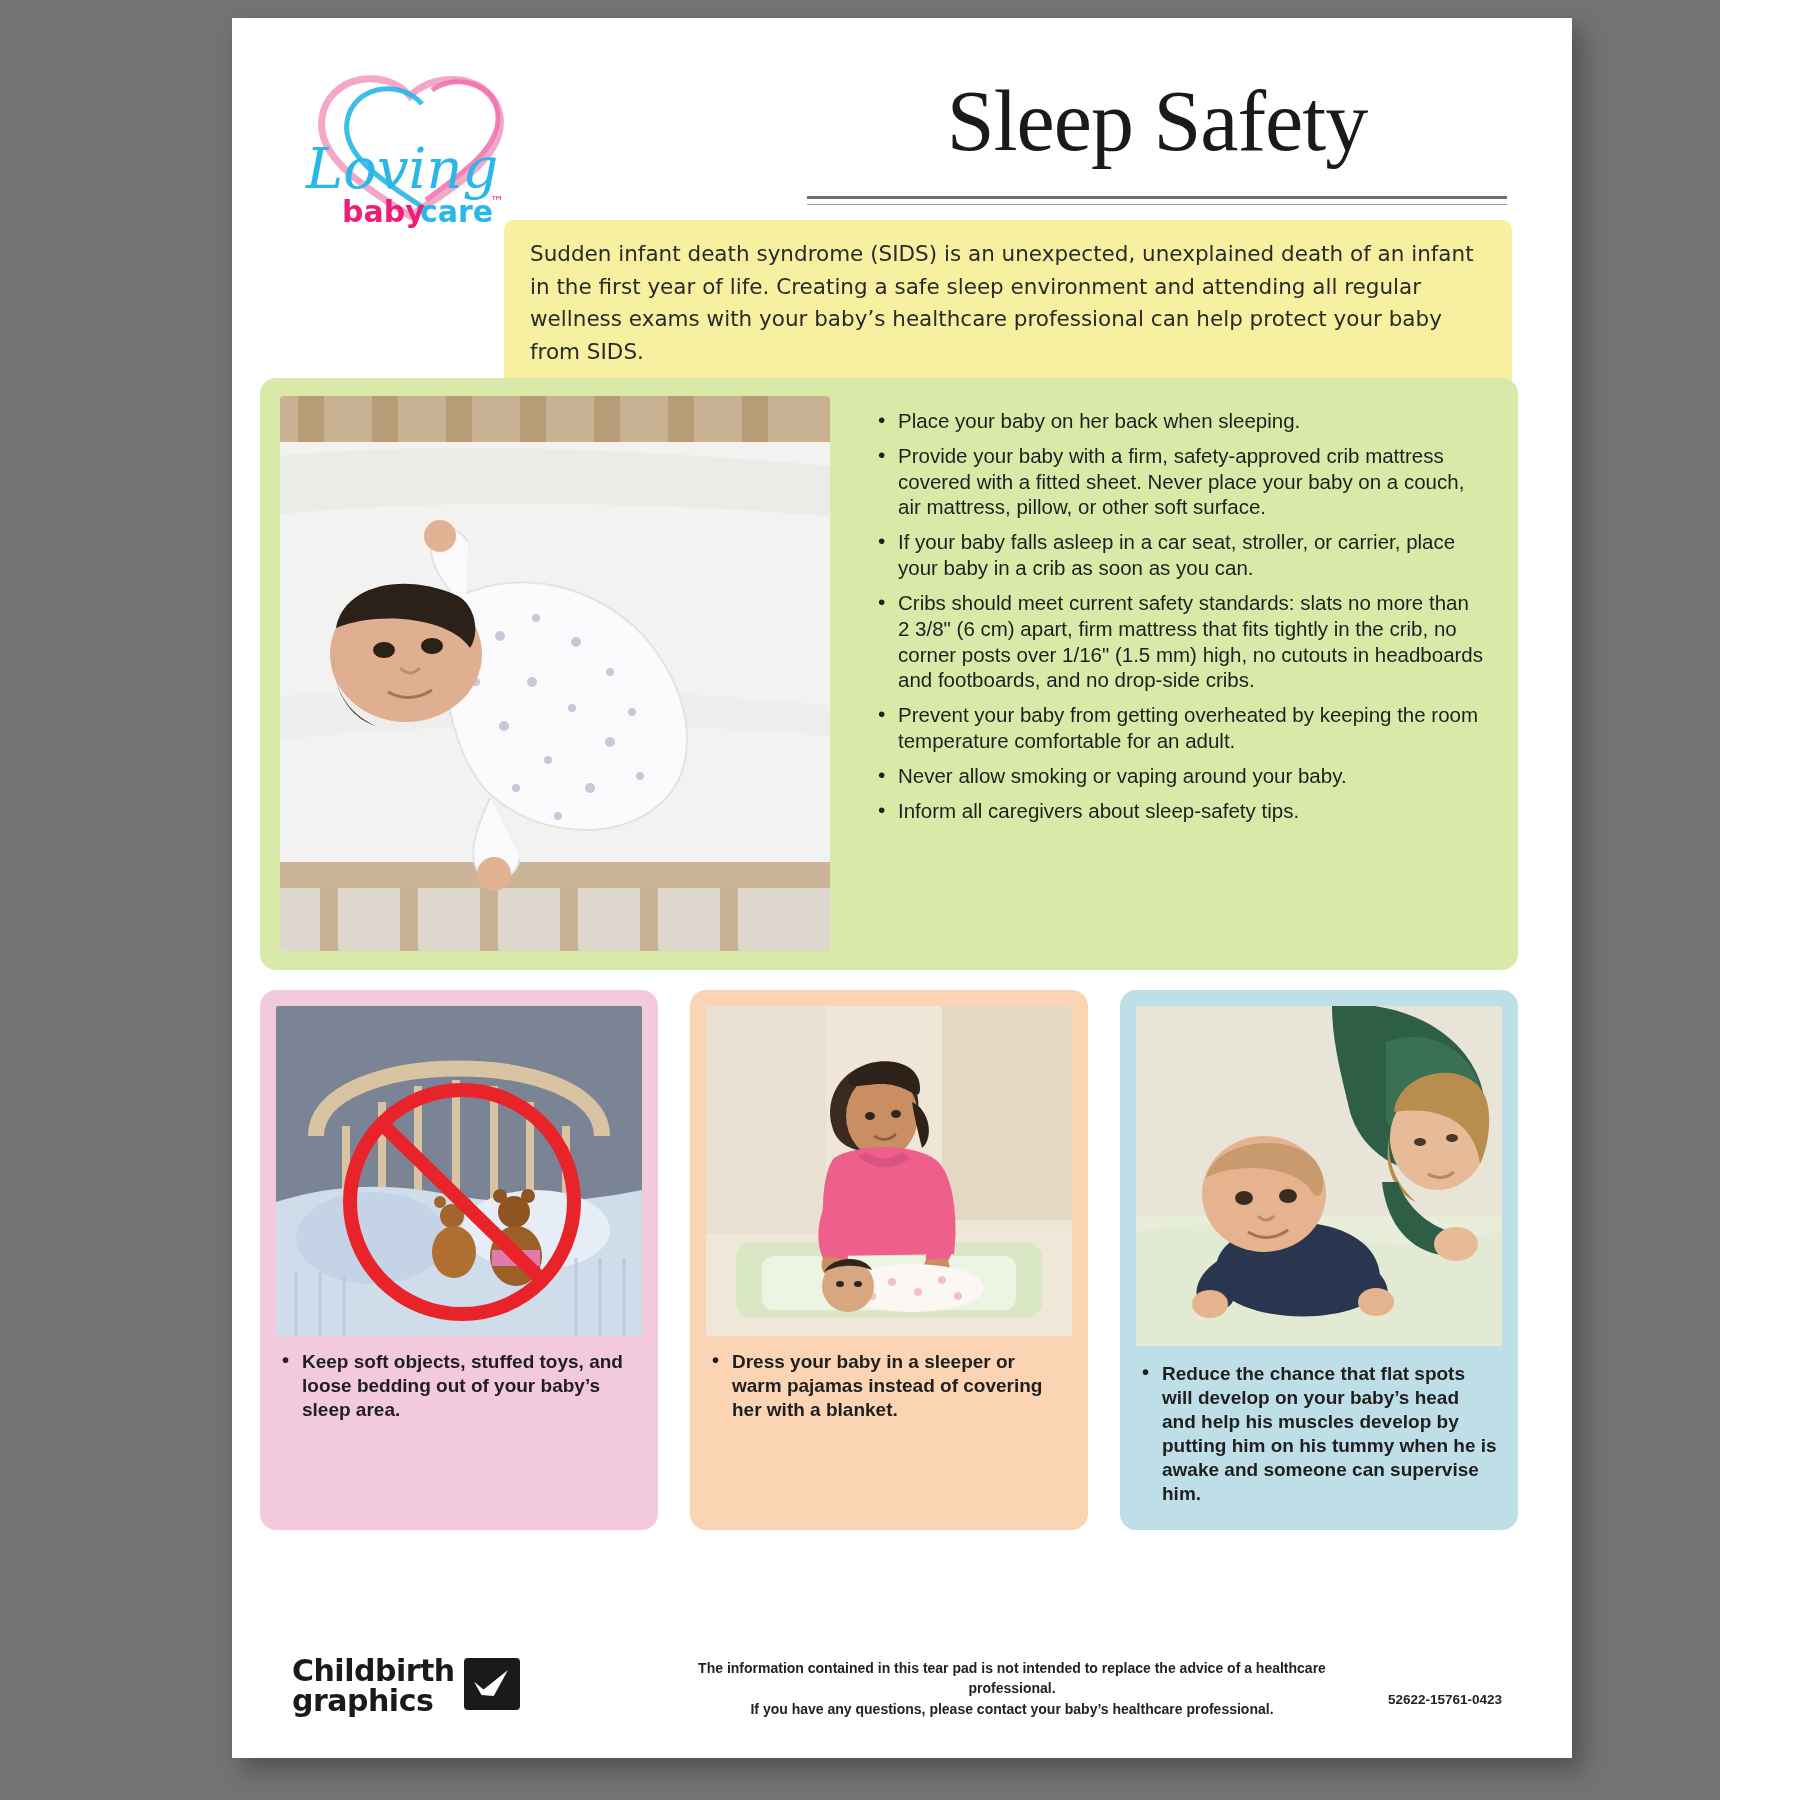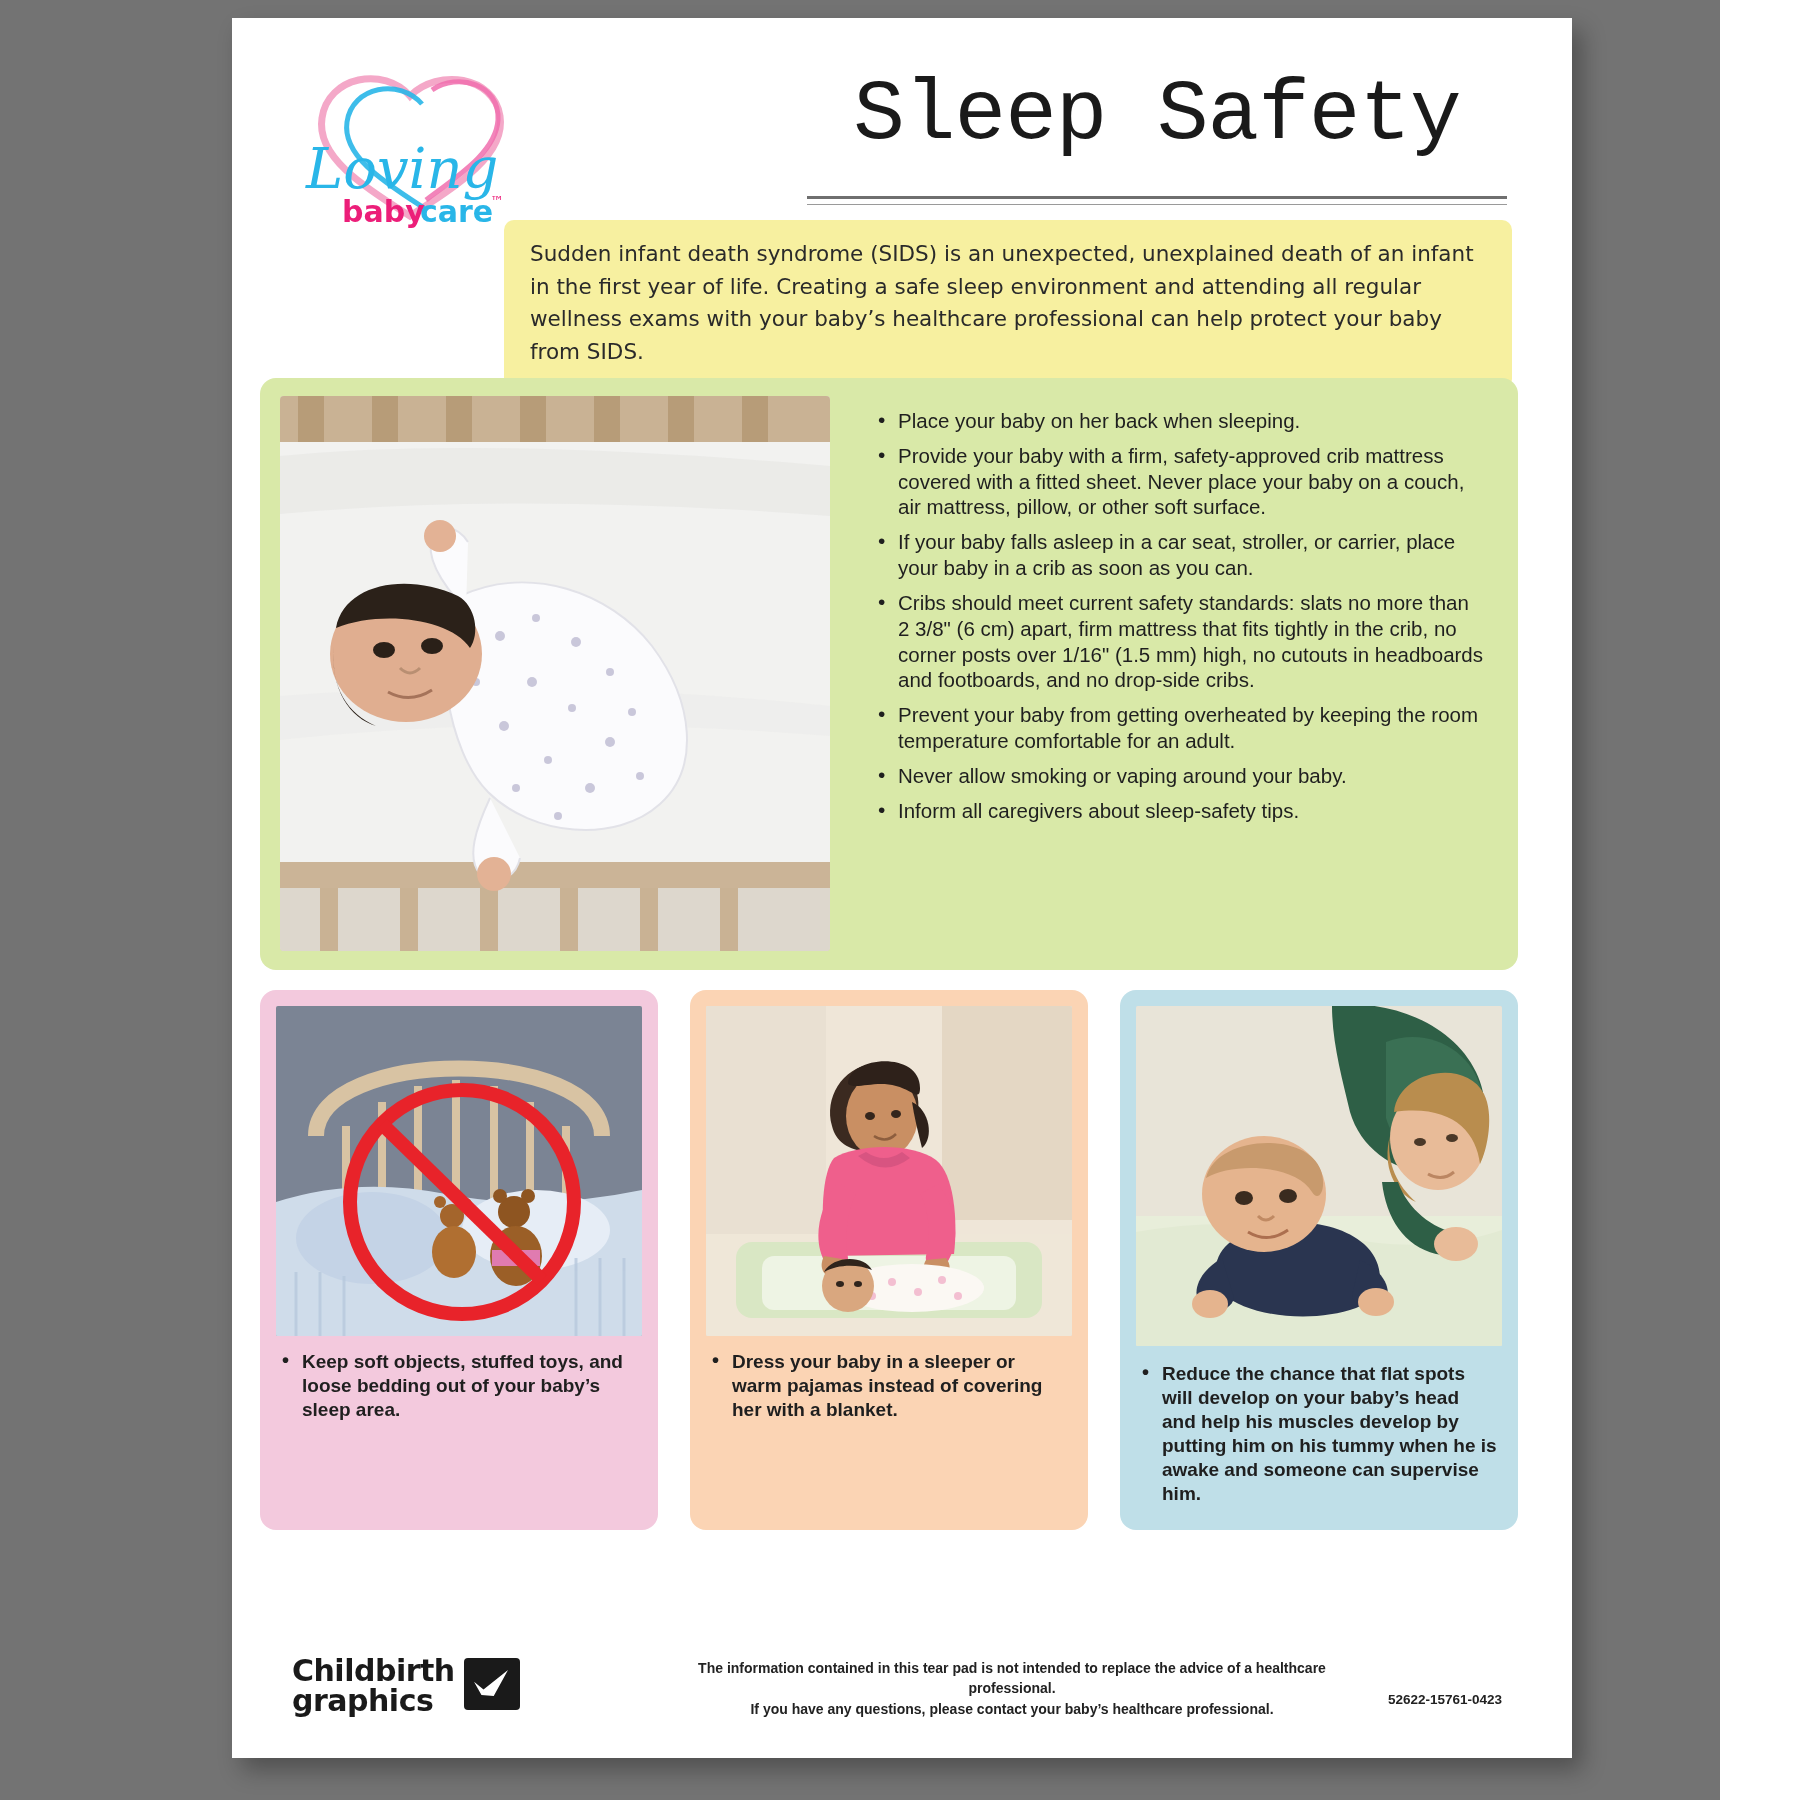--- a/index.html
+++ b/index.html
@@ -46,24 +46,24 @@
     left: 60px;
     top: 52px;
     width: 270px;
     height: 165px;
   }
   .logo svg { display: block; }
 
   .title {
     position: absolute;
     left: 560px;
-    top: 52px;
+    top: 58px;
     width: 730px;
     text-align: center;
-    font-family: Liberation Mono, monospace;
+    font-family: Liberation Serif, serif;
     font-size: 86px;
     font-weight: 400;
     color: #1a1a1a;
     letter-spacing: -1px;
     line-height: 1.05;
   }
   .title-rule {
     position: absolute;
     left: 575px;
     top: 178px;

